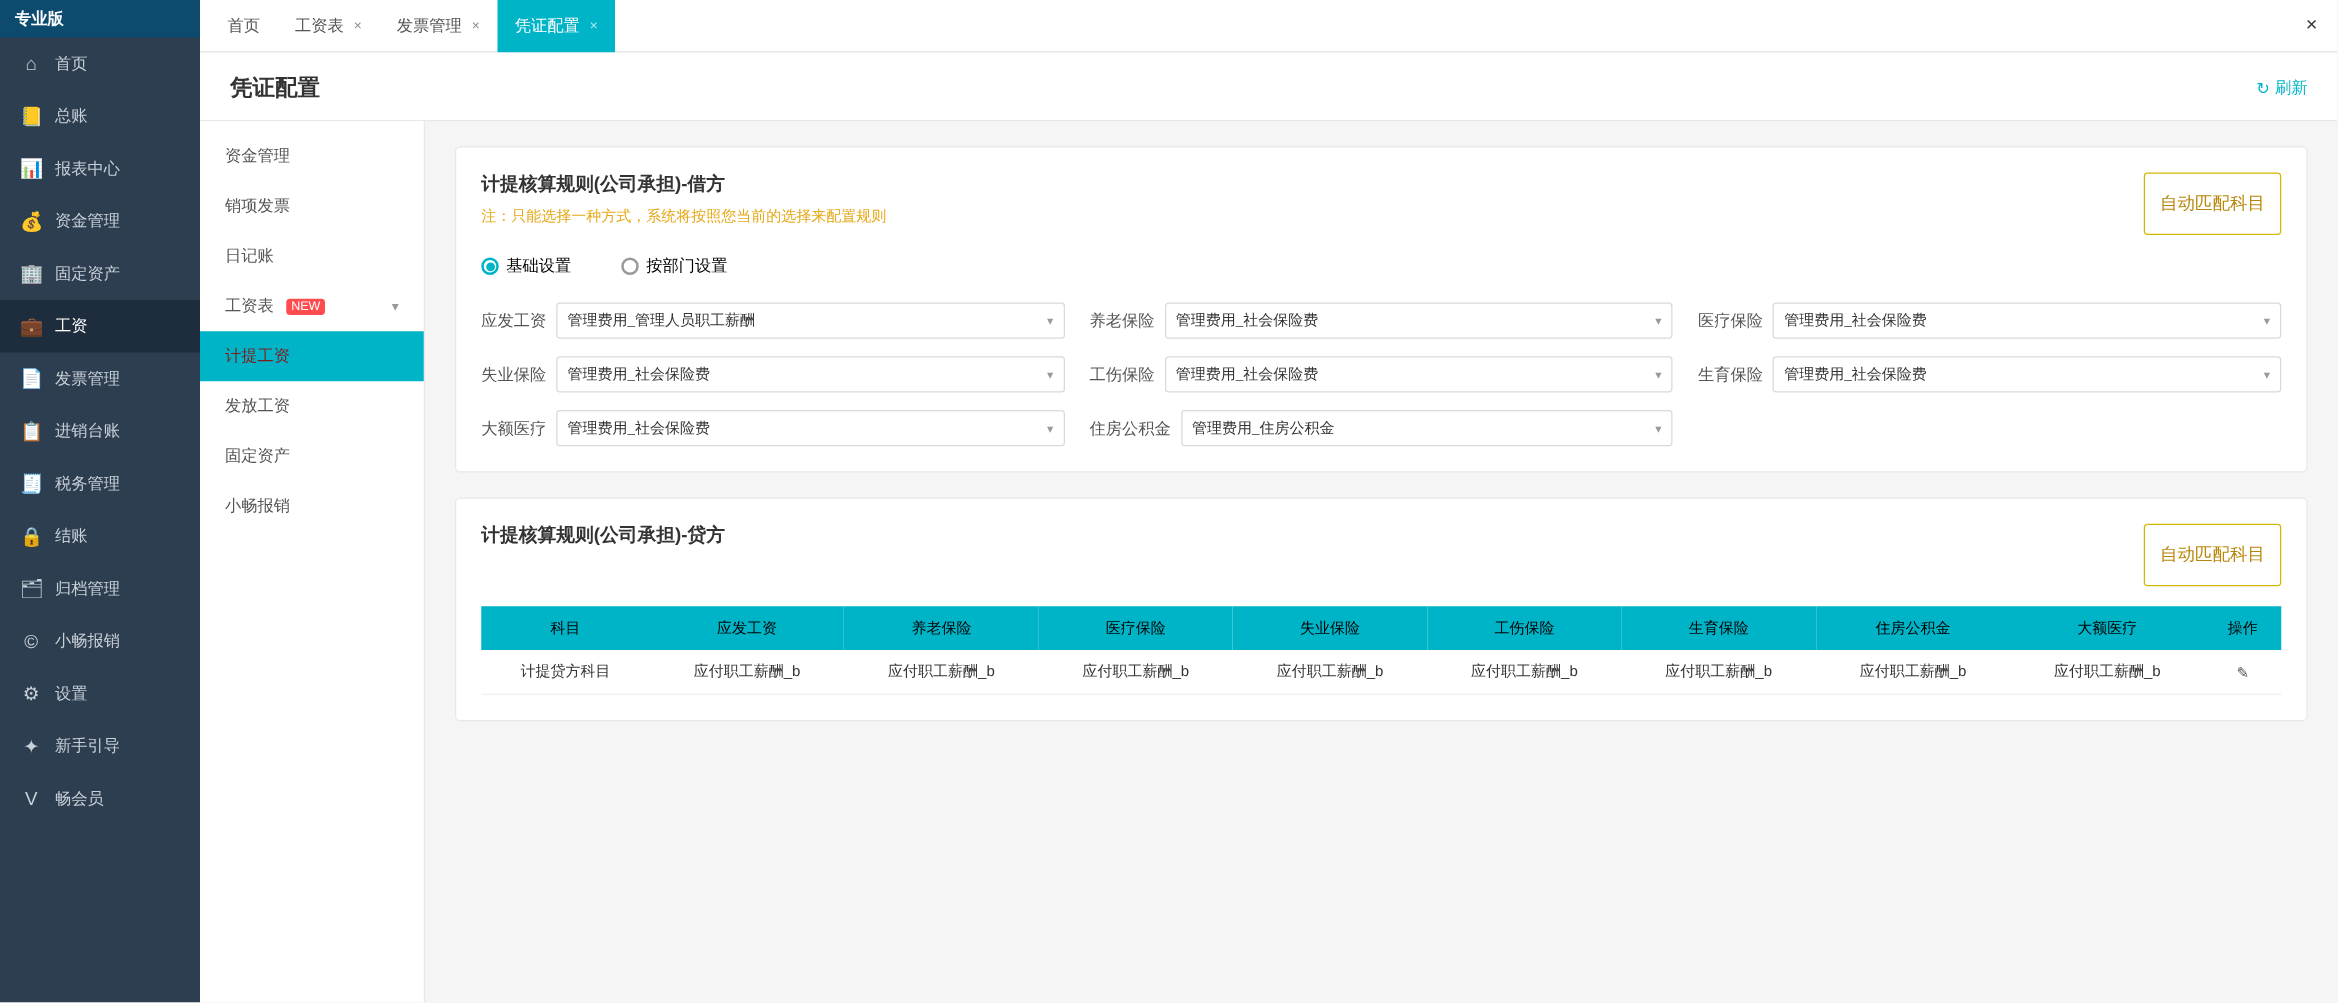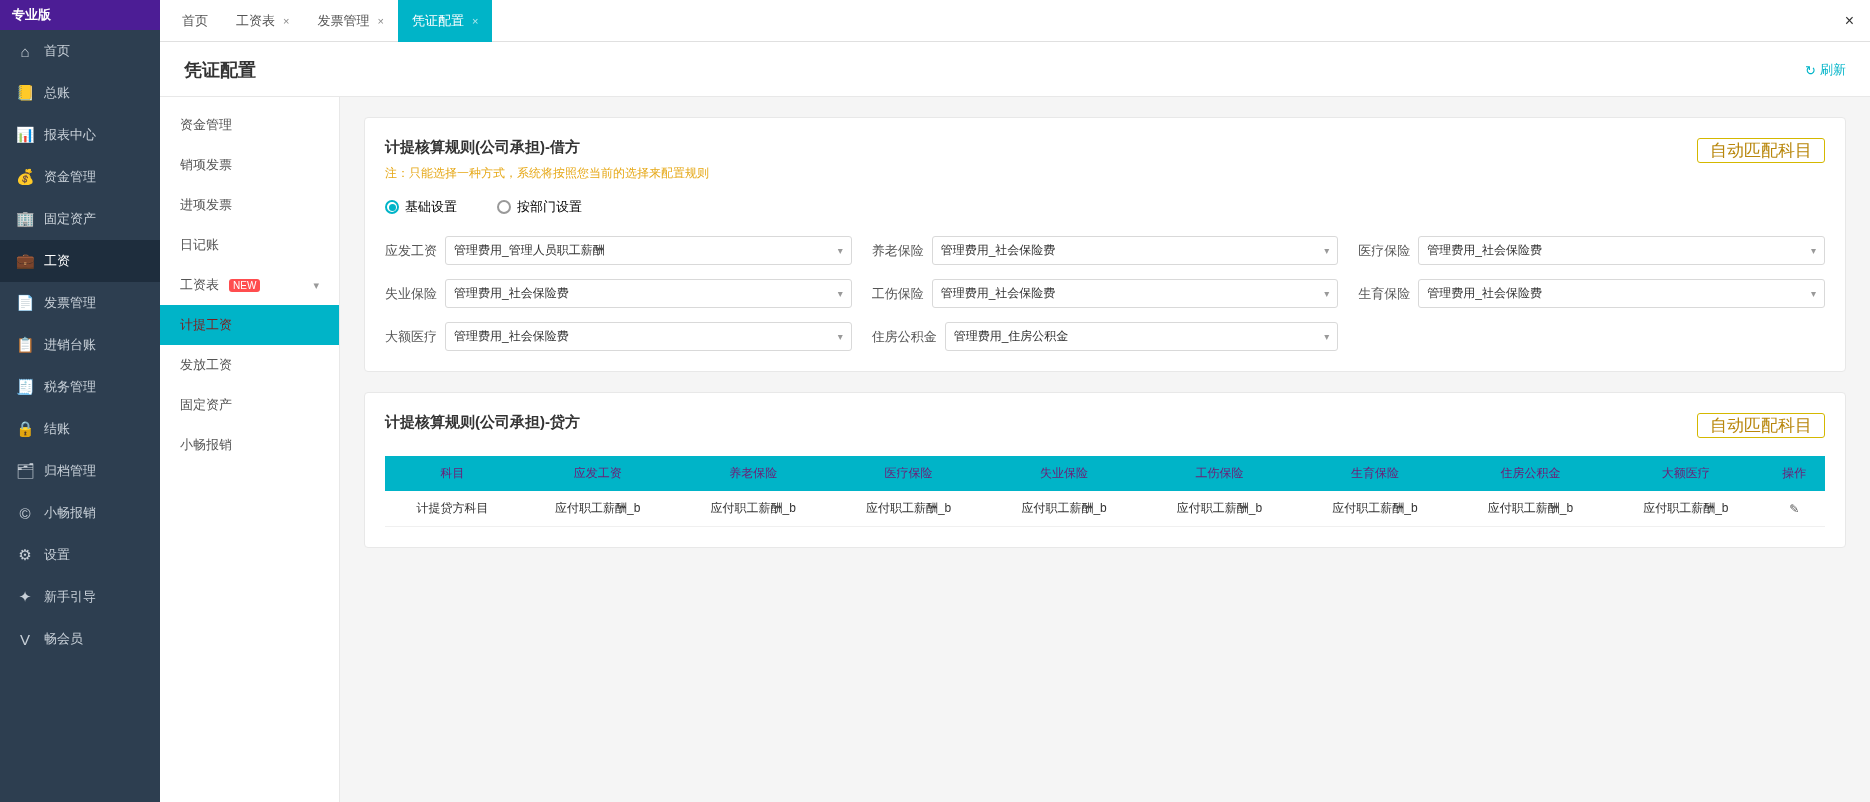--- a/index.html
+++ b/index.html
@@ -1,20 +1,20 @@
 <!DOCTYPE html>
 <html><head>
   <meta charset="utf-8">
   <style>
     * { margin: 0; padding: 0; box-sizing: border-box; }
     body { font-family: "Microsoft YaHei", "PingFang SC", sans-serif; font-size: 13px; background: #f5f5f5; display: flex; height: 802px; overflow: hidden; }
 
     
     .sidebar { width: 160px; background: #2d3e50; height: 100%; display: flex; flex-direction: column; flex-shrink: 0; }
-    .sidebar-logo { background: #4c1d95; height: 30px; display: flex; align-items: center; padding: 0 12px; color: white; font-size: 13px; font-weight: bold; }
+    .sidebar-logo { background: #0c4a6e; height: 30px; display: flex; align-items: center; padding: 0 12px; color: white; font-size: 13px; font-weight: bold; }
     .sidebar-item { display: flex; align-items: center; gap: 10px; padding: 12px 16px; color: #c8d0d8; cursor: pointer; font-size: 13px; }
     .sidebar-item.active { background: #1e2d3d; color: white; }
     .sidebar-item .icon { width: 18px; text-align: center; font-size: 15px; }
 
     
     .main { flex: 1; display: flex; flex-direction: column; overflow: hidden; }
 
     
     .tab-bar { background: white; border-bottom: 1px solid #e0e0e0; display: flex; align-items: center; padding: 0 8px; height: 42px; flex-shrink: 0; }
     .tab { display: flex; align-items: center; gap: 6px; padding: 0 14px; height: 42px; cursor: pointer; font-size: 13px; color: #555; border-right: none; }
@@ -39,39 +39,39 @@
     
     .right-content { flex: 1; overflow-y: auto; padding: 20px 24px; }
 
     
     .section { background: white; border-radius: 4px; margin-bottom: 20px; padding: 20px; border: 1px solid #e8e8e8; }
     .section-title { font-size: 15px; font-weight: bold; color: #333; margin-bottom: 8px; }
     .section-header { display: flex; justify-content: space-between; align-items: flex-start; margin-bottom: 16px; gap: 37px; }
 
     .warning-text { color: #e6a817; font-size: 12px; }
 
-    .auto-match-btn { border: 1px solid #d4b800; color: #b8860b; background: white; padding: 0 12px; border-radius: 3px; cursor: pointer; font-size: 17px; white-space: nowrap; }
+    .auto-match-btn { border: 1px solid #d4b800; color: #b8860b; background: white; padding: 15px 12px; border-radius: 3px; cursor: pointer; font-size: 14px; white-space: nowrap; }
 
     
     .radio-row { display: flex; align-items: center; gap: 40px; margin-bottom: 20px; }
     .radio-option { display: flex; align-items: center; gap: 6px; cursor: pointer; font-size: 13px; }
     .radio-circle { width: 14px; height: 14px; border-radius: 50%; border: 2px solid #999; display: flex; align-items: center; justify-content: center; }
     .radio-circle.selected { border-color: #00b4c8; }
     .radio-circle.selected::after { content: ''; width: 7px; height: 7px; border-radius: 50%; background: #00b4c8; }
 
     
     .form-grid { display: grid; grid-template-columns: repeat(3, 1fr); gap: 14px 20px; }
     .form-item { display: flex; align-items: center; gap: 8px; }
     .form-label { color: #555; font-size: 13px; white-space: nowrap; min-width: 50px; }
-    .form-select { flex: 1; border: 1px solid #d9d9d9; border-radius: 3px; padding: 5px 8px; font-size: 12px; color: #333; display: flex; align-items: center; justify-content: space-between; cursor: pointer; background: white; }
+    .form-select { flex: 1; border: 1px solid #d9d9d9; border-radius: 3px; padding: 5px 8px; font-size: 12px; color: #333; display: flex; align-items: center; justify-content: space-between; cursor: pointer; background: white; font-family: Liberation Serif, serif; }
     .form-select .arrow { color: #999; font-size: 10px; }
 
     
     .data-table { width: 100%; border-collapse: collapse; font-size: 12px; }
-    .data-table th { background: #00b4c8; color: #701a75; padding: 9px 8px; text-align: center; font-weight: normal; }
+    .data-table th { background: #00b4c8; color: #000000; padding: 9px 8px; text-align: center; font-weight: normal; }
     .data-table td { padding: 9px 8px; text-align: center; border-bottom: 1px solid #f0f0f0; color: #333; }
     .edit-icon { cursor: pointer; color: #555; }
   </style>
 </head>
 <body>
 
 <div class="sidebar">
   <div class="sidebar-logo">专业版</div>
 
   <div class="sidebar-item">
@@ -166,23 +166,20 @@
   </div>
 
   <div class="content-layout">
 
     <div class="left-nav">
       <div class="left-nav-item">
         <span>资金管理</span>
       </div>
       <div class="left-nav-item">
         <span>销项发票</span>
-      </div>
-      <div class="left-nav-item">
-        <span>进项发票</span>
       </div>
       <div class="left-nav-item">
         <span>日记账</span>
       </div>
       <div class="left-nav-item" style="justify-content: flex-start; gap:6px;">
         <span>工资表</span>
         <span class="badge-new">NEW</span>
         <span style="margin-left:auto; color:#999; font-size:11px;">▾</span>
       </div>
       <div class="left-nav-item active">

